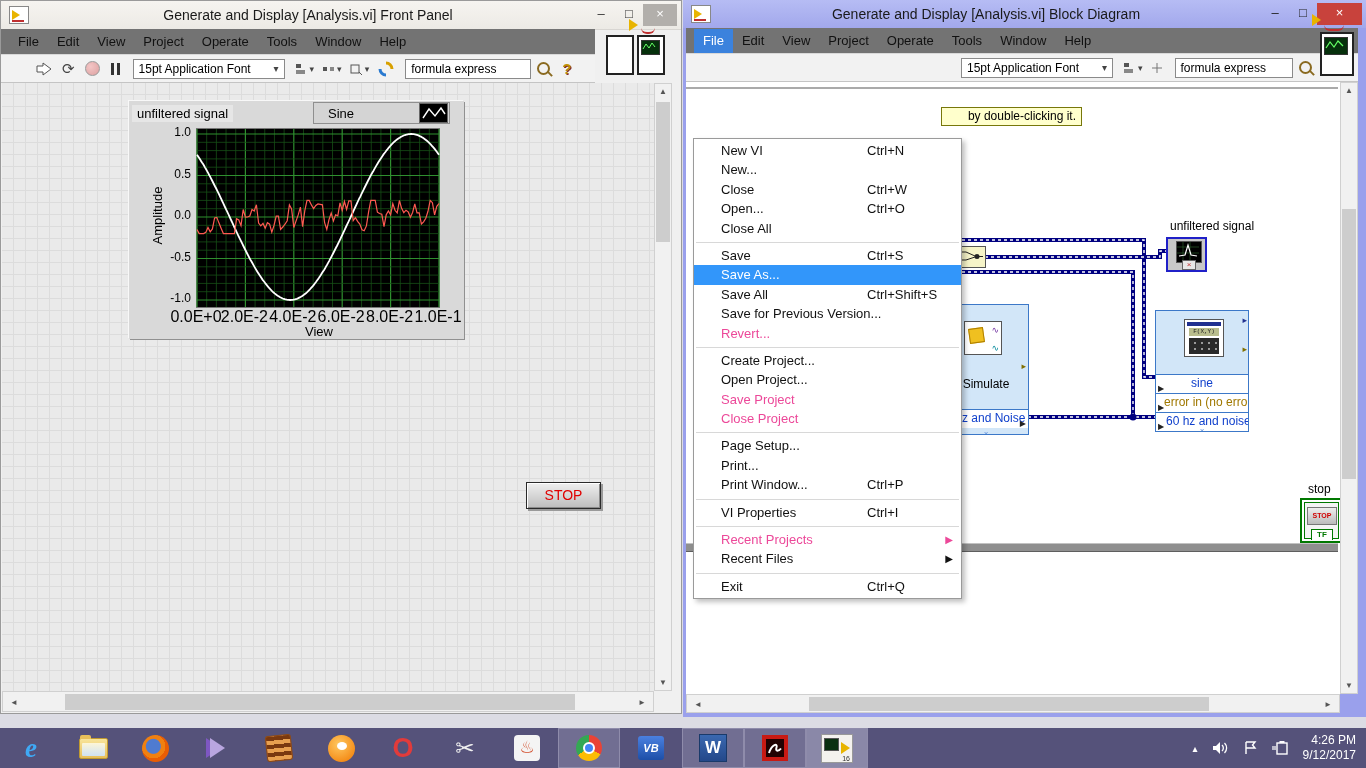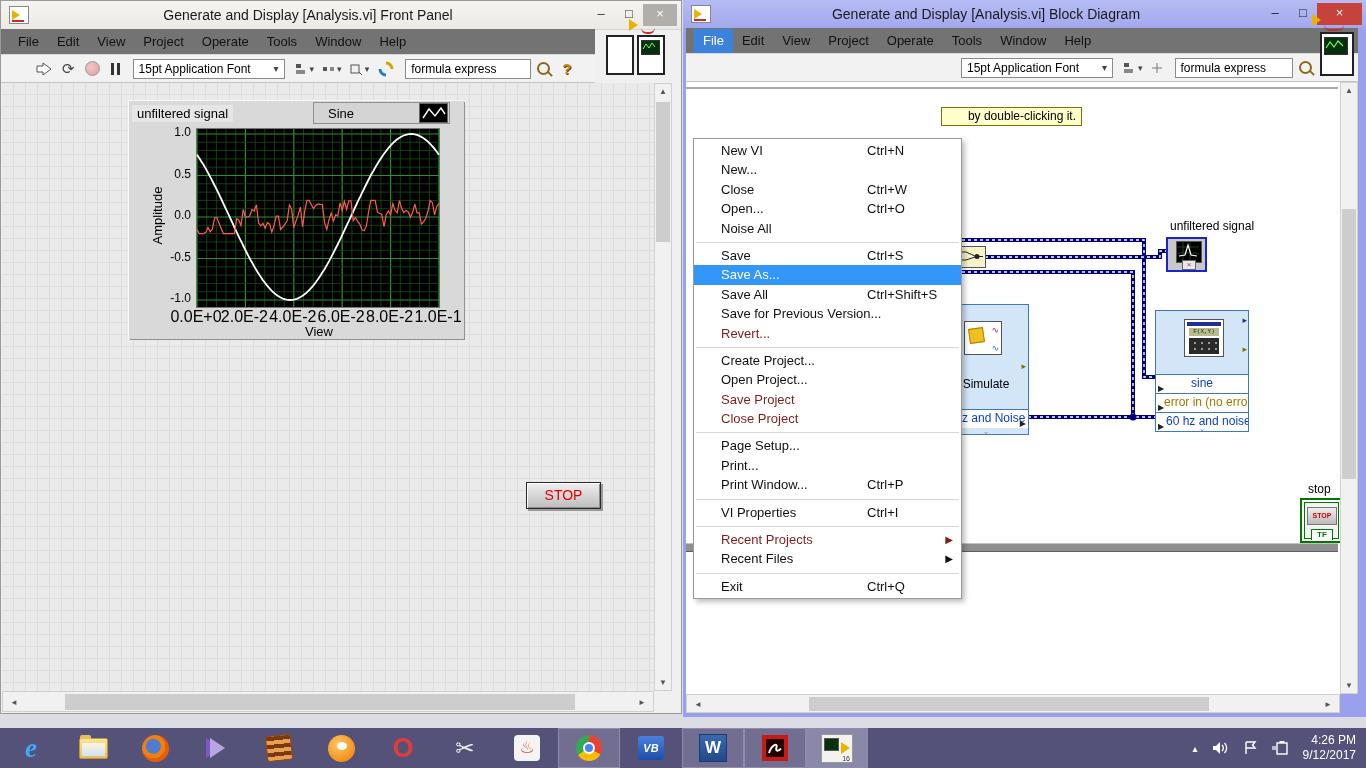--- a/index.html
+++ b/index.html
@@ -97,21 +97,21 @@
   .stopterm{position:absolute;left:614px;top:416px;width:43px;height:45px;border:2px solid #007800;box-shadow:inset 0 0 0 2px #fff,inset 0 0 0 3px #007800;background:#f4f4f4;box-sizing:border-box;}
   .stopterm .btn{position:absolute;left:5px;top:7px;width:28px;height:16px;background:linear-gradient(#eee,#bbb);border:1px solid #777;color:#d00000;font-size:7px;font-weight:bold;text-align:center;line-height:15px;letter-spacing:0;}
   .stopterm .tf{position:absolute;left:9px;bottom:1px;width:20px;height:10px;border:1px solid #007800;border-bottom:none;color:#007800;font-size:8px;font-weight:bold;text-align:center;line-height:9px;background:#fff;}
   .stoplabel{position:absolute;left:622px;top:400px;font-size:12px;color:#000;}
   
   .filemenu{position:absolute;left:7px;top:56px;width:267px;background:#fff;border:1px solid #9a9a9a;box-shadow:3px 3px 5px rgba(0,0,0,0.25);z-index:60;padding:2px 0;}
   .fm-item{position:relative;height:19.4px;line-height:19.4px;font-size:13px;color:#111;padding-left:27px;white-space:nowrap;}
   .fm-item .fm-short{position:absolute;left:173px;}
   .fm-item .fm-arrow{position:absolute;right:8px;font-size:10px;}
   .fm-item.sel{background:#3296fa;color:#fff;}
-  .fm-item.dis{color:#7f1d1d;}
+  .fm-item.dis{color:#ec4899;}
   .fm-sep{height:8px;position:relative;}
   .fm-sep:after{content:"";position:absolute;left:2px;right:2px;top:4px;border-top:1px solid #d8d8d8;}
   
   .taskbar{position:absolute;left:0;top:728px;width:1366px;height:40px;background:#55527a;display:flex;align-items:center;z-index:100;}
   .slot{width:62px;height:40px;display:flex;align-items:center;justify-content:center;flex:none;box-sizing:border-box;}
   .slot.boxed{background:#716e92;border:1px solid #8f8cab;}
   .slot.active{background:#8a88a8;}
   .tray{margin-left:auto;display:flex;align-items:center;color:#fff;padding-right:10px;}
   .tray .ti{margin:0 7px;display:flex;align-items:center;}
   .clock{font-size:12px;text-align:right;line-height:15px;margin-left:6px;}
@@ -455,21 +455,21 @@
         <span class="btn">STOP</span>
         <span class="tf">TF</span>
 
       </div>
 
       <div class="filemenu" id="file-menu">
           <div class="fm-item"><span class="fm-label">New VI</span><span class="fm-short">Ctrl+N</span></div>
           <div class="fm-item"><span class="fm-label">New...</span></div>
           <div class="fm-item"><span class="fm-label">Close</span><span class="fm-short">Ctrl+W</span></div>
           <div class="fm-item"><span class="fm-label">Open...</span><span class="fm-short">Ctrl+O</span></div>
-          <div class="fm-item"><span class="fm-label">Noise All</span></div>
+          <div class="fm-item"><span class="fm-label">Close All</span></div>
           <div class="fm-sep"></div>
           <div class="fm-item"><span class="fm-label">Save</span><span class="fm-short">Ctrl+S</span></div>
           <div class="fm-item sel"><span class="fm-label">Save As...</span></div>
           <div class="fm-item"><span class="fm-label">Save All</span><span class="fm-short">Ctrl+Shift+S</span></div>
           <div class="fm-item"><span class="fm-label">Save for Previous Version...</span></div>
           <div class="fm-item dis"><span class="fm-label">Revert...</span></div>
           <div class="fm-sep"></div>
           <div class="fm-item"><span class="fm-label">Create Project...</span></div>
           <div class="fm-item"><span class="fm-label">Open Project...</span></div>
           <div class="fm-item dis"><span class="fm-label">Save Project</span></div>

